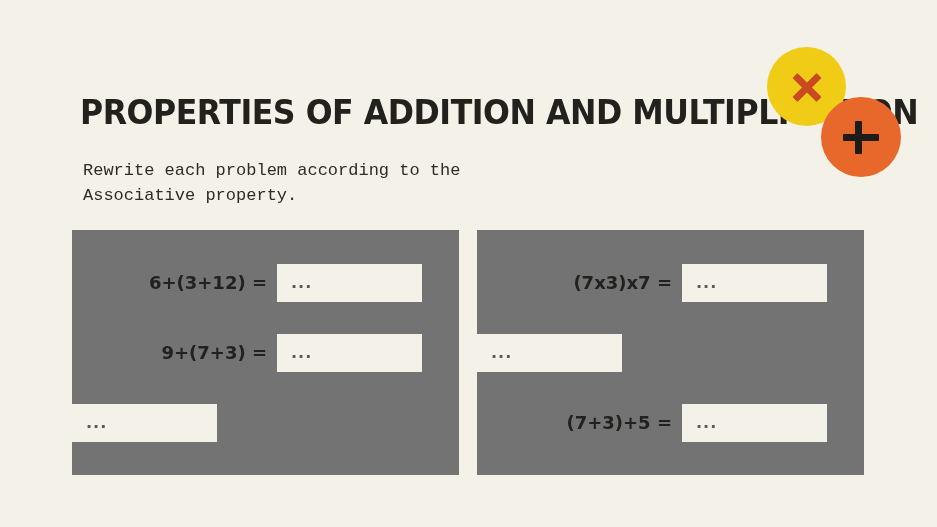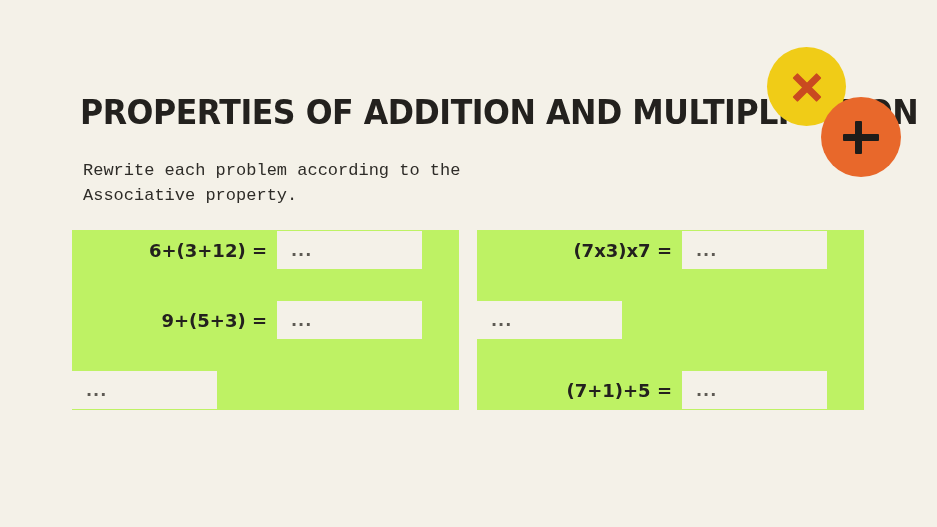--- a/index.html
+++ b/index.html
@@ -128,23 +128,23 @@
   .glyph-plus::before {
     left: 2px; top: 17px; width: 36px; height: 7px;
   }
   .glyph-plus::after {
     left: 14px; top: 4px; width: 7px; height: 33px;
   }
 
   
   .panel {
     position: absolute;
-    background: #bef264;
+    background: #737373;
     top: 230px;
-    height: 180px;
+    height: 245px;
     display: flex;
     flex-direction: column;
     justify-content: center;
   }
   .panel-left  { left: 72px;  width: 387px; }
   .panel-right { left: 477px; width: 387px; }
 
   .problem-row {
     display: flex;
     align-items: center;
@@ -195,35 +195,35 @@
   <div class="deco-circle circle-plus">
     <span class="glyph-plus"></span>
   </div>
 
   <div class="panel panel-left">
     <div class="problem-row">
       <span class="problem-expr">6+(3+12) =</span>
       <span class="answer-box">...</span>
     </div>
     <div class="problem-row">
-      <span class="problem-expr">9+(5+3) =</span>
+      <span class="problem-expr">9+(7+3) =</span>
       <span class="answer-box">...</span>
     </div>
     <div class="problem-row">
       <span class="answer-box">...</span>
     </div>
   </div>
 
   <div class="panel panel-right">
     <div class="problem-row">
       <span class="problem-expr">(7x3)x7 =</span>
       <span class="answer-box">...</span>
     </div>
     <div class="problem-row">
       <span class="answer-box">...</span>
     </div>
     <div class="problem-row">
-      <span class="problem-expr">(7+1)+5 =</span>
+      <span class="problem-expr">(7+3)+5 =</span>
       <span class="answer-box">...</span>
     </div>
   </div>
 
 </div>
 
 </body></html>

